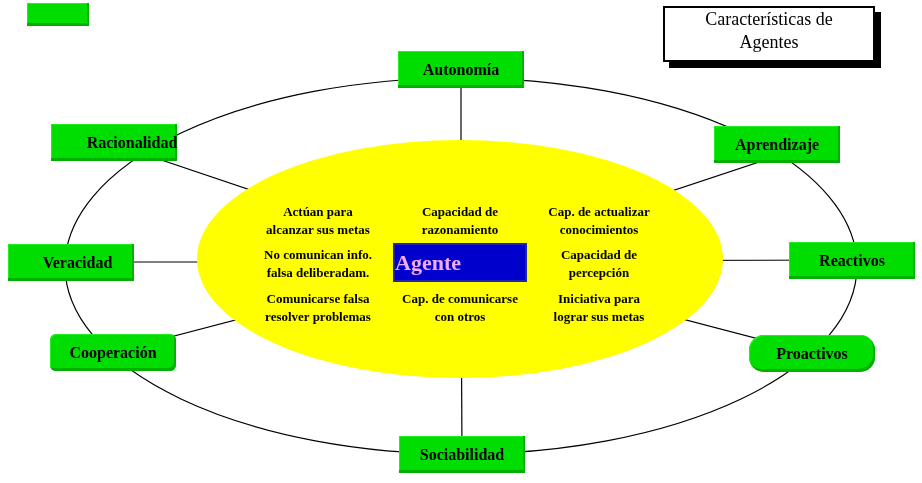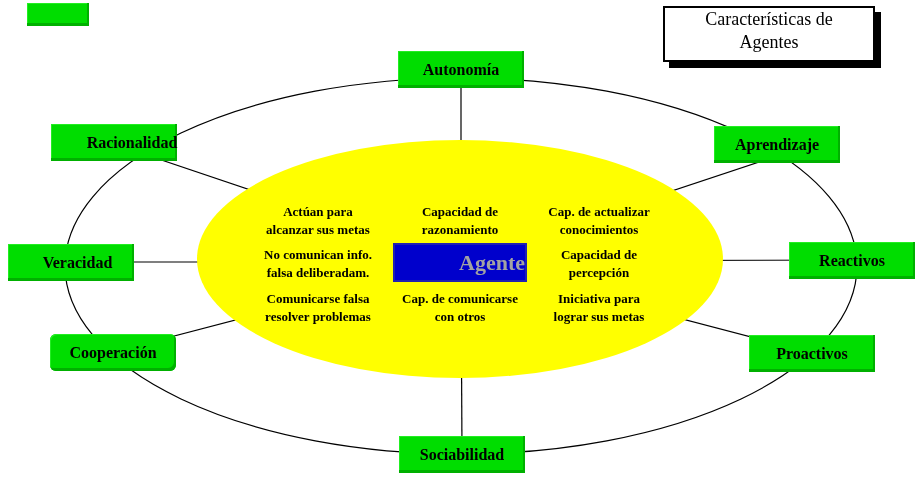--- a/index.html
+++ b/index.html
@@ -18,43 +18,43 @@
     display:flex; align-items:center; justify-content:center;
     font-weight:bold; font-size:16px; color:#000;
     box-sizing:border-box;
   }
   .n-autonomia    { left:398px; top:51px; }
   .n-racionalidad { left:51px;  top:124px;padding-left:36px; }
   .n-aprendizaje  { left:714px; top:126px; }
   .n-veracidad    { left:8px;   top:244px;padding-left:13px; }
   .n-reactivos    { left:789px; top:242px; }
   .n-cooperacion  { left:50px;  top:334px;border-radius:6px; }
-  .n-proactivos   { left:749px; top:335px; }
+  .n-proactivos   { left:749px; top:335px;border-radius:15px; }
   .n-sociabilidad { left:399px; top:436px; }
 
   .corner-box {
     position:absolute; left:27px; top:3px; width:62px; height:23px;
     background:#00DD00;
     box-shadow: inset -2px -3px 0 #00B000, inset 1px 1px 0 #22EE22;
   }
 
   .title-box {
     position:absolute; left:663px; top:6px; width:212px; height:56px;
     background:#ffffff; border:2px solid #000;
     box-shadow:6px 6px 0 #000;
     display:flex; justify-content:center;
     text-align:center; font-size:18px; line-height:23px; color:#000;
     white-space:pre-line; box-sizing:border-box;
   }
 
   .agent-box {
     position:absolute; left:393px; top:243px; width:134px; height:39px;
     background:#0000CC; border:2px solid #2222B0;
-    display:flex; align-items:center; justify-content:flex-end;
-    font-weight:bold; font-size:22px; color:#a3a3a3;
+    display:flex; align-items:center; justify-content:flex-start;
+    font-weight:bold; font-size:22px; color:#f0abfc;
     box-sizing:border-box;
   }
 
   .cap {
     position:absolute; width:182px; text-align:center;
     font-weight:bold; font-size:13px; line-height:18px; color:#000;
     white-space:pre-line;
   }
   .c-l { left:227px; }
   .c-m { left:369px; }

